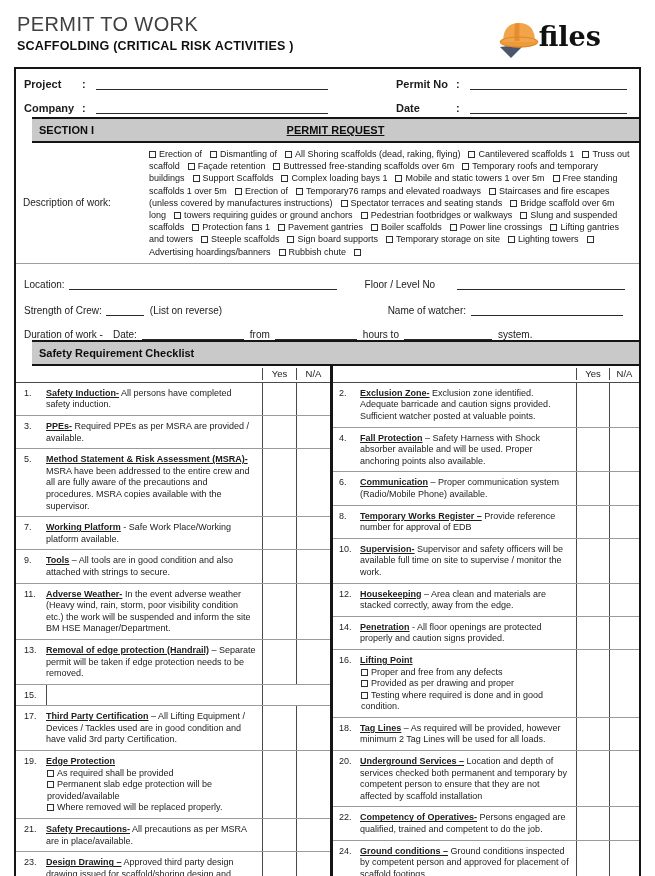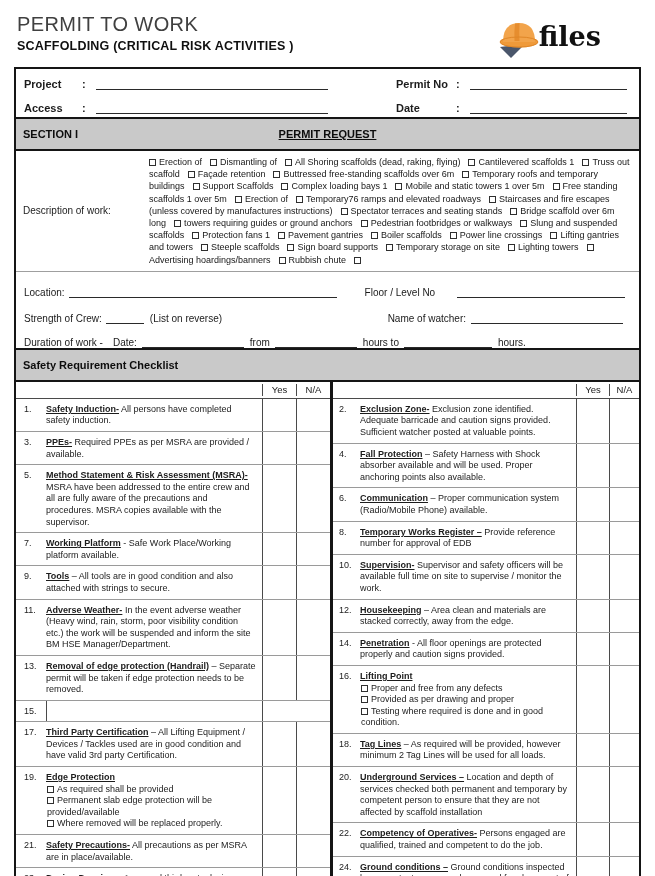--- a/index.html
+++ b/index.html
@@ -24,21 +24,21 @@
   .info-left { flex:0 0 372px; display:flex; align-items:center; }
   .info-right { flex:1; display:flex; align-items:flex-end; }
   .info-label { font-weight:bold; font-size:11px; flex:0 0 58px; }
   .info-label.r { flex:0 0 60px; }
   .info-colon { font-weight:bold; font-size:11px; margin-right:10px; }
   .w-line { border-bottom:1px solid #2a2a2a; height:13px; display:inline-block; }
   .line-project { width:232px; }
   .line-permit { flex:1; margin-right:4px; }
 
   
-  .bar { background:#c9c9c9; border-top:2px solid #151515; border-bottom:2px solid #151515; height:34px; position:relative; display:flex; align-items:center; padding:0 7px; }
+  .bar { background:#c9c9c9; border-top:2px solid #151515; border-bottom:2px solid #151515; height:26px; position:relative; display:flex; align-items:center; padding:0 7px;margin-left:16px; }
   .bar-left { font-weight:bold; font-size:11px; color:#0d0d0d; }
   .bar-center { position:absolute; left:0; right:0; text-align:center; font-weight:bold; font-size:11px; color:#0d0d0d; text-decoration:underline; }
 
   
   .desc-row { display:flex; border-bottom:1px solid #9f9f9f; }
   .desc-label { flex:0 0 133px; padding:6px 2px 6px 7px; font-size:10px; display:flex; align-items:center; color:#222; }
   .desc-text { flex:1; padding:5px 8px 5px 0; font-size:9px; line-height:12.2px; color:#171717; }
   .cb { display:inline-block; width:7px; height:7px; border:1px solid #2f2f2f; background:#fff; vertical-align:-1px; margin-right:3px; }
   .desc-item { margin-right:8px; }
 
@@ -99,21 +99,21 @@
       </div>
       <div class="info-right">
         <span class="info-label r">Permit No</span>
         <span class="info-colon">:</span>
         <span class="w-line line-permit"></span>
       </div>
     </div>
 
     <div class="info-row">
       <div class="info-left">
-        <span class="info-label">Access</span>
+        <span class="info-label">Company</span>
         <span class="info-colon">:</span>
         <span class="w-line line-project"></span>
       </div>
       <div class="info-right">
         <span class="info-label r">Date</span>
         <span class="info-colon">:</span>
         <span class="w-line line-permit"></span>
       </div>
     </div>
 
@@ -143,21 +143,21 @@
     </div>
 
     <div class="line-row" style="height:24px">
       <span class="lbl">Duration of work -</span>
       <span class="lbl" style="margin-left:10px">Date:</span>
       <span class="fill" style="width:102px;margin:0 6px 0 5px"></span>
       <span class="lbl">from</span>
       <span class="fill" style="width:82px;margin:0 6px 0 5px"></span>
       <span class="lbl">hours to</span>
       <span class="fill" style="width:88px;margin:0 6px 0 5px"></span>
-      <span class="lbl">hours.</span>
+      <span class="lbl">system.</span>
     </div>
 
     <div class="bar">
       <span class="bar-left">Safety Requirement Checklist</span>
     </div>
 
     <div class="tables">
       <div class="chk-table left" id="table-left">
         <div class="chk-head g-left">
           <span></span>

